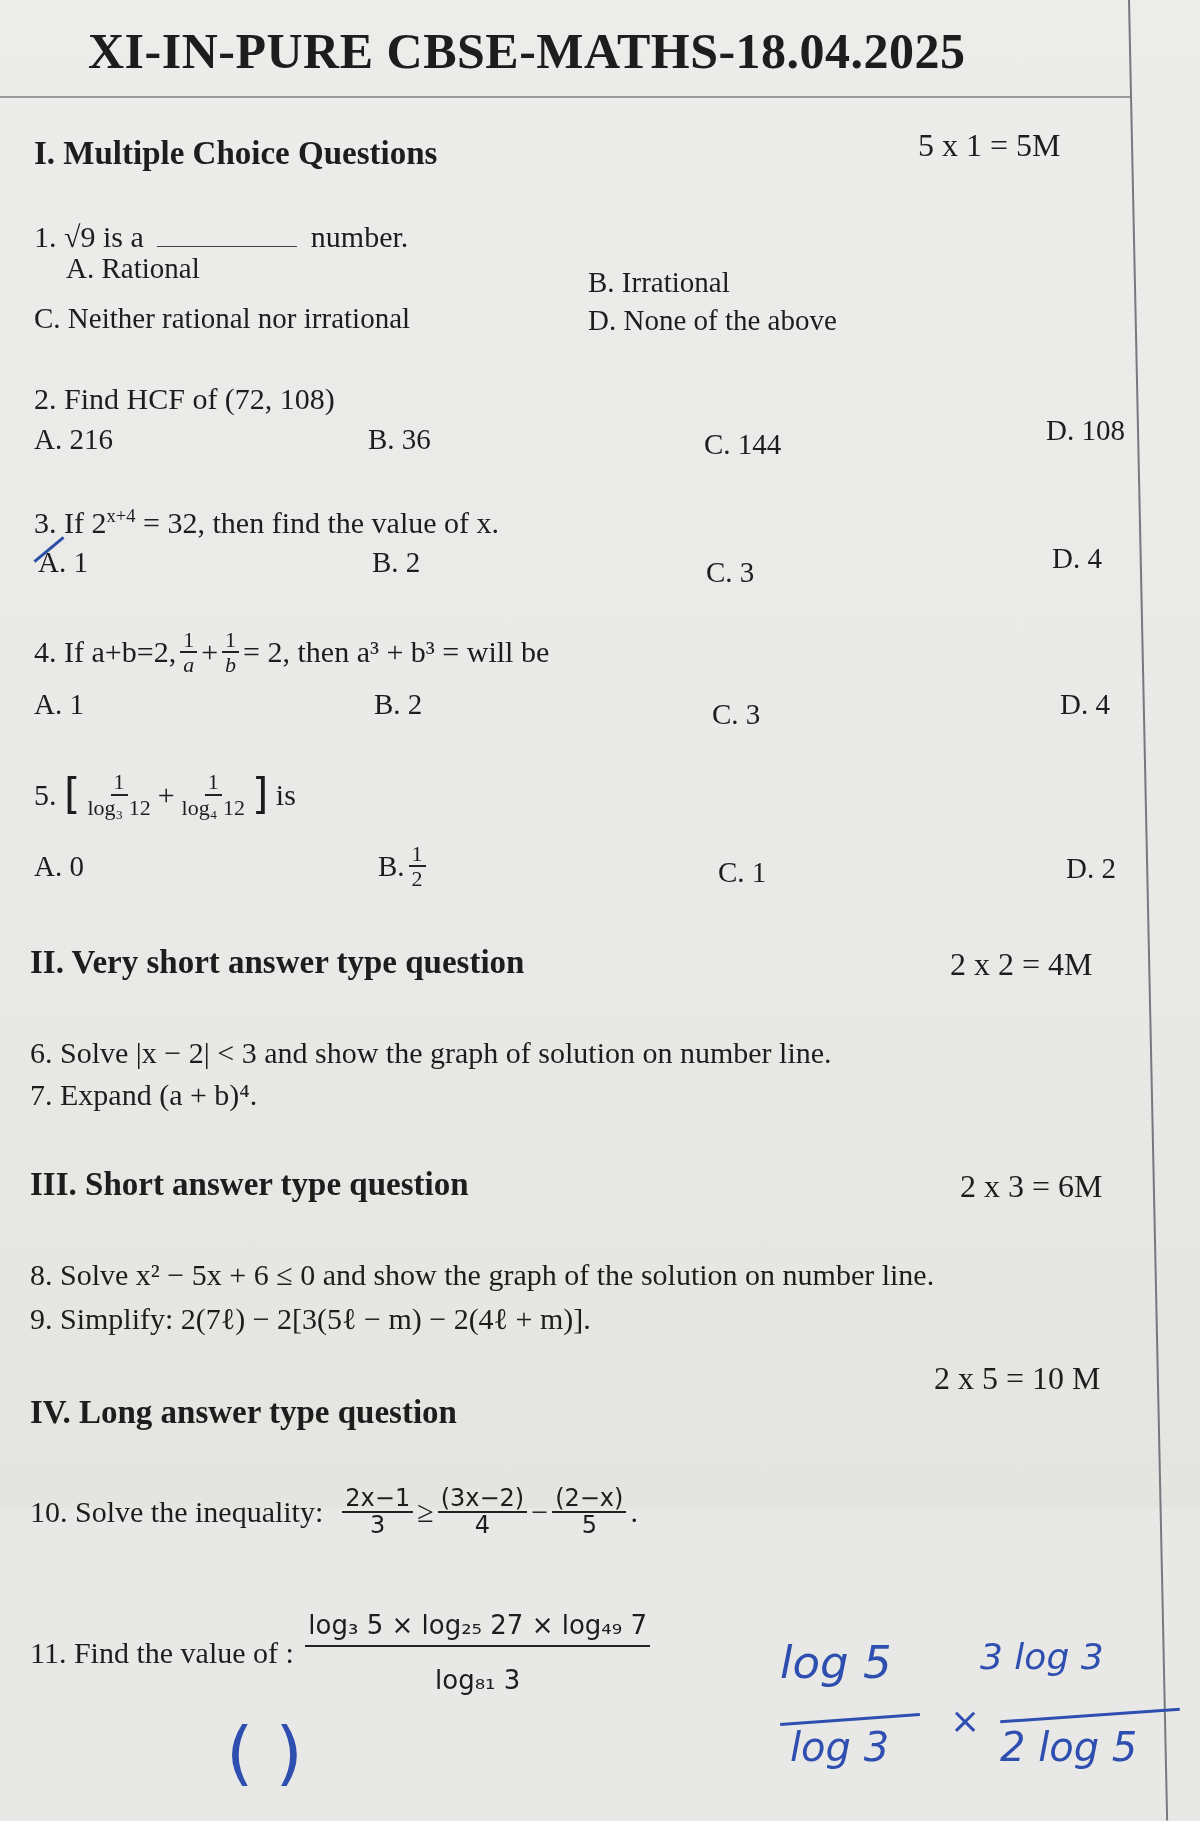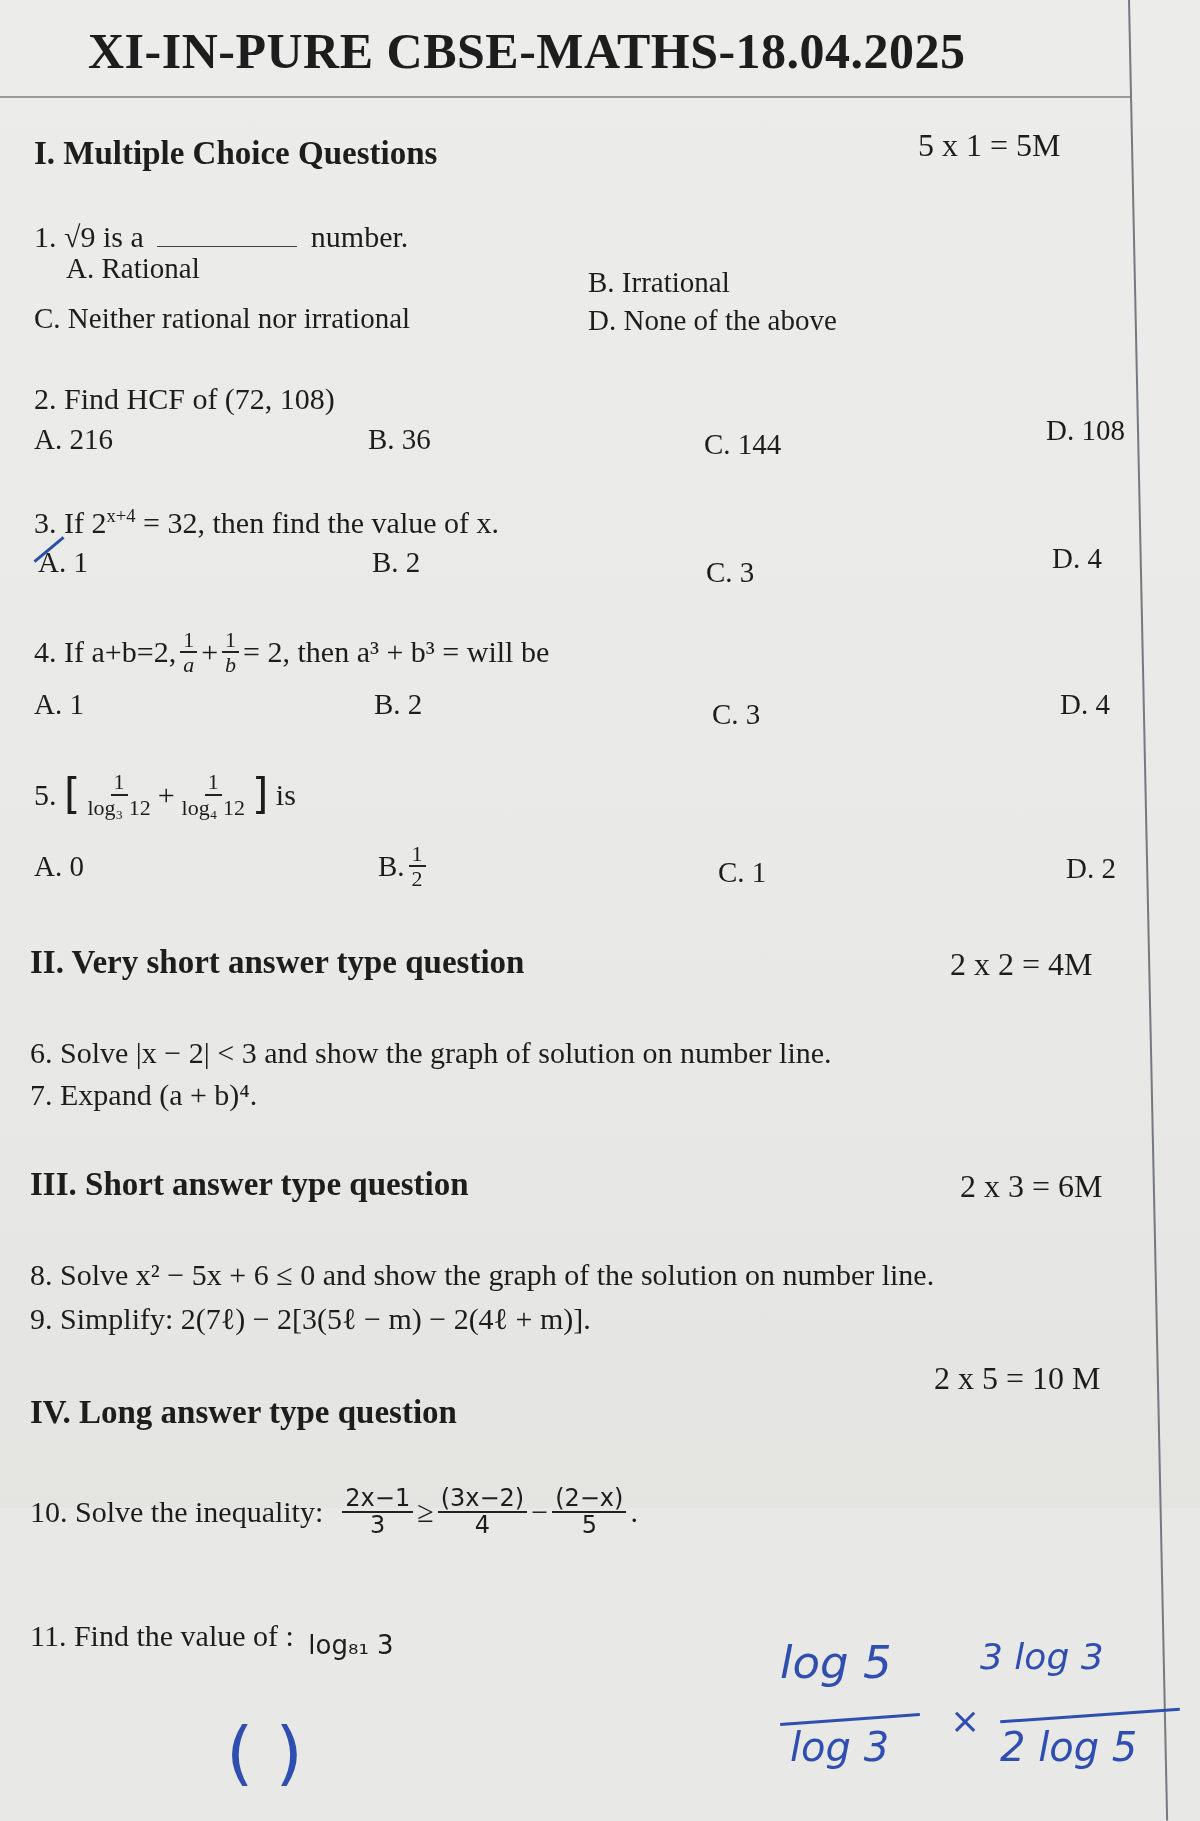--- a/index.html
+++ b/index.html
@@ -163,20 +163,21 @@
       <span class="num">(2−x)</span>
       <span class="den">5</span>
     </span>
     <span>.</span>
   </div>
 
   <div class="abs q" style="left:30px;top:1612px;display:flex;align-items:center;">
     <span>11.</span>&nbsp;
     <span>Find the value of :</span>&nbsp;
     <span class="frac" style="font-size:26px;font-family:'DejaVu Sans',sans-serif;">
+      <span class="num" style="padding-bottom:6px;">log₃ 5 × log₂₅ 27 × log₄₉ 7</span>
       <span class="den" style="padding-top:20px;">log₈₁ 3</span>
     </span>
   </div>
 
   <div class="abs pen" style="left:780px;top:1636px;font-size:45px;">log 5</div>
   <div class="abs pen" style="left:980px;top:1636px;font-size:36px;">3 log 3</div>
   <div class="abs" style="left:780px;top:1718px;width:140px;height:3px;background:#2f4fb0;transform:rotate(-4deg);"></div>
   <div class="abs" style="left:1000px;top:1714px;width:180px;height:3px;background:#2f4fb0;transform:rotate(-4deg);"></div>
   <div class="abs pen" style="left:790px;top:1724px;font-size:40px;">log 3</div>
   <div class="abs pen" style="left:950px;top:1700px;font-size:36px;">×</div>

